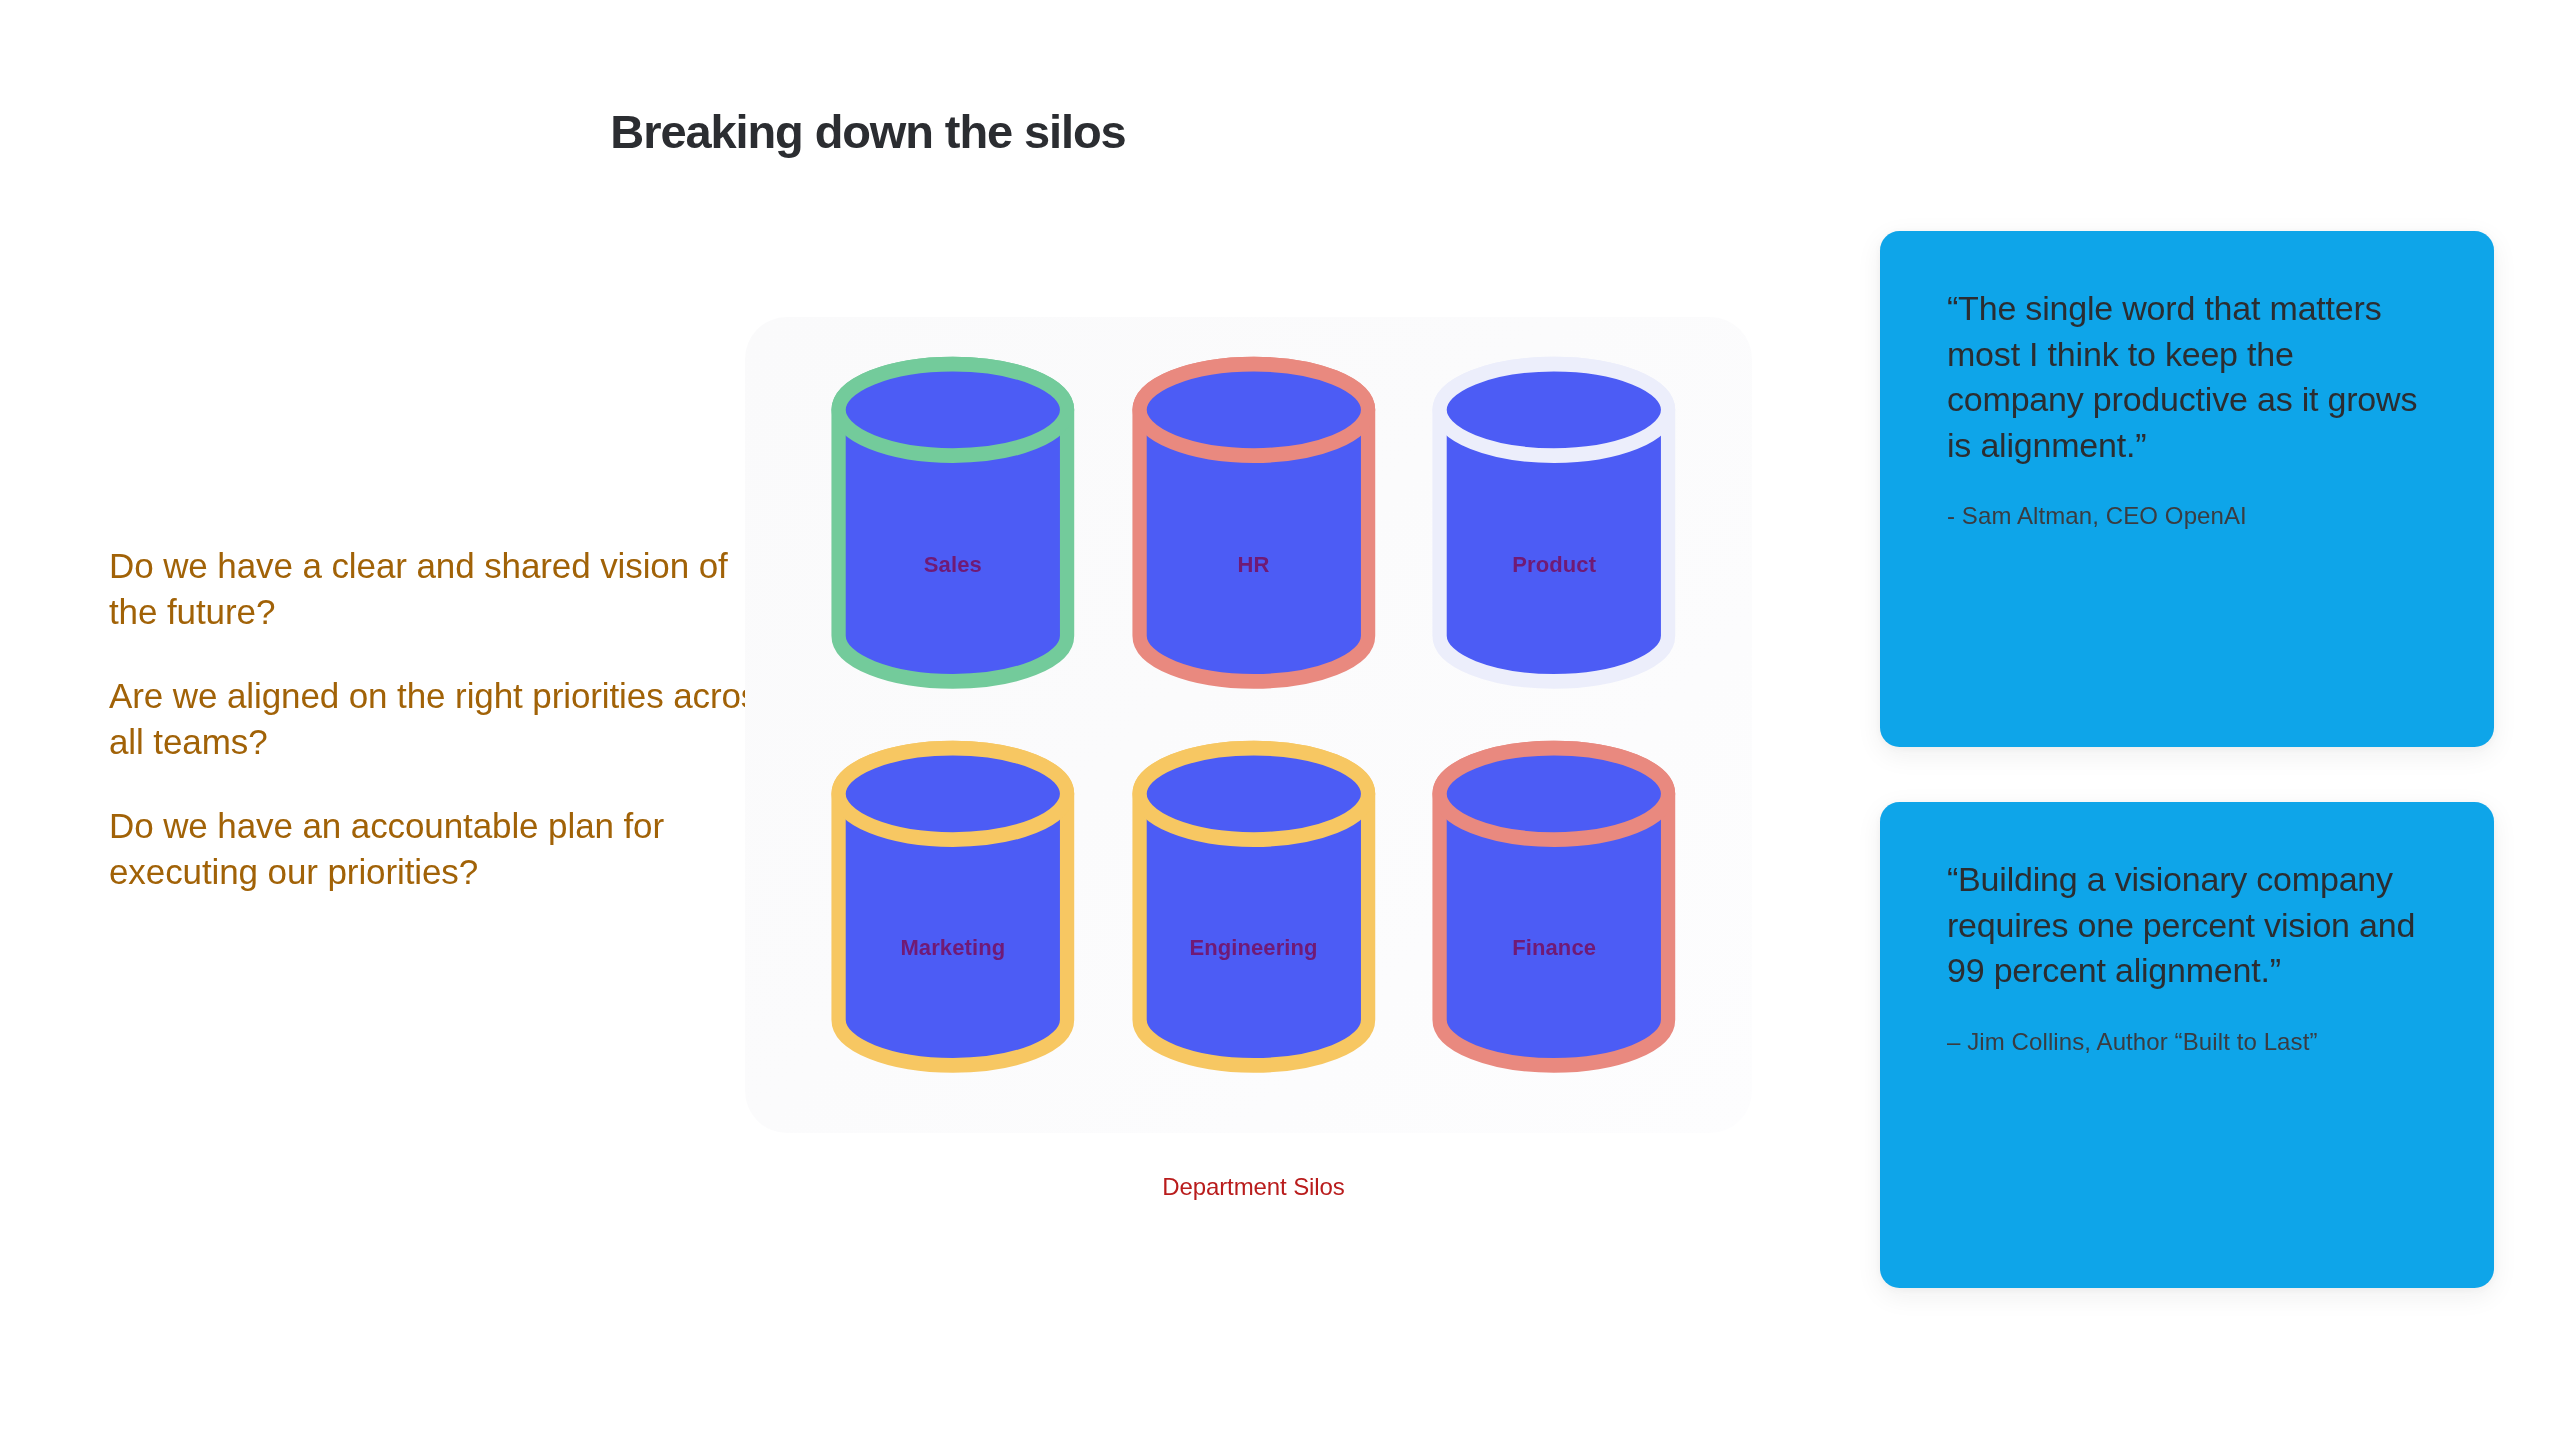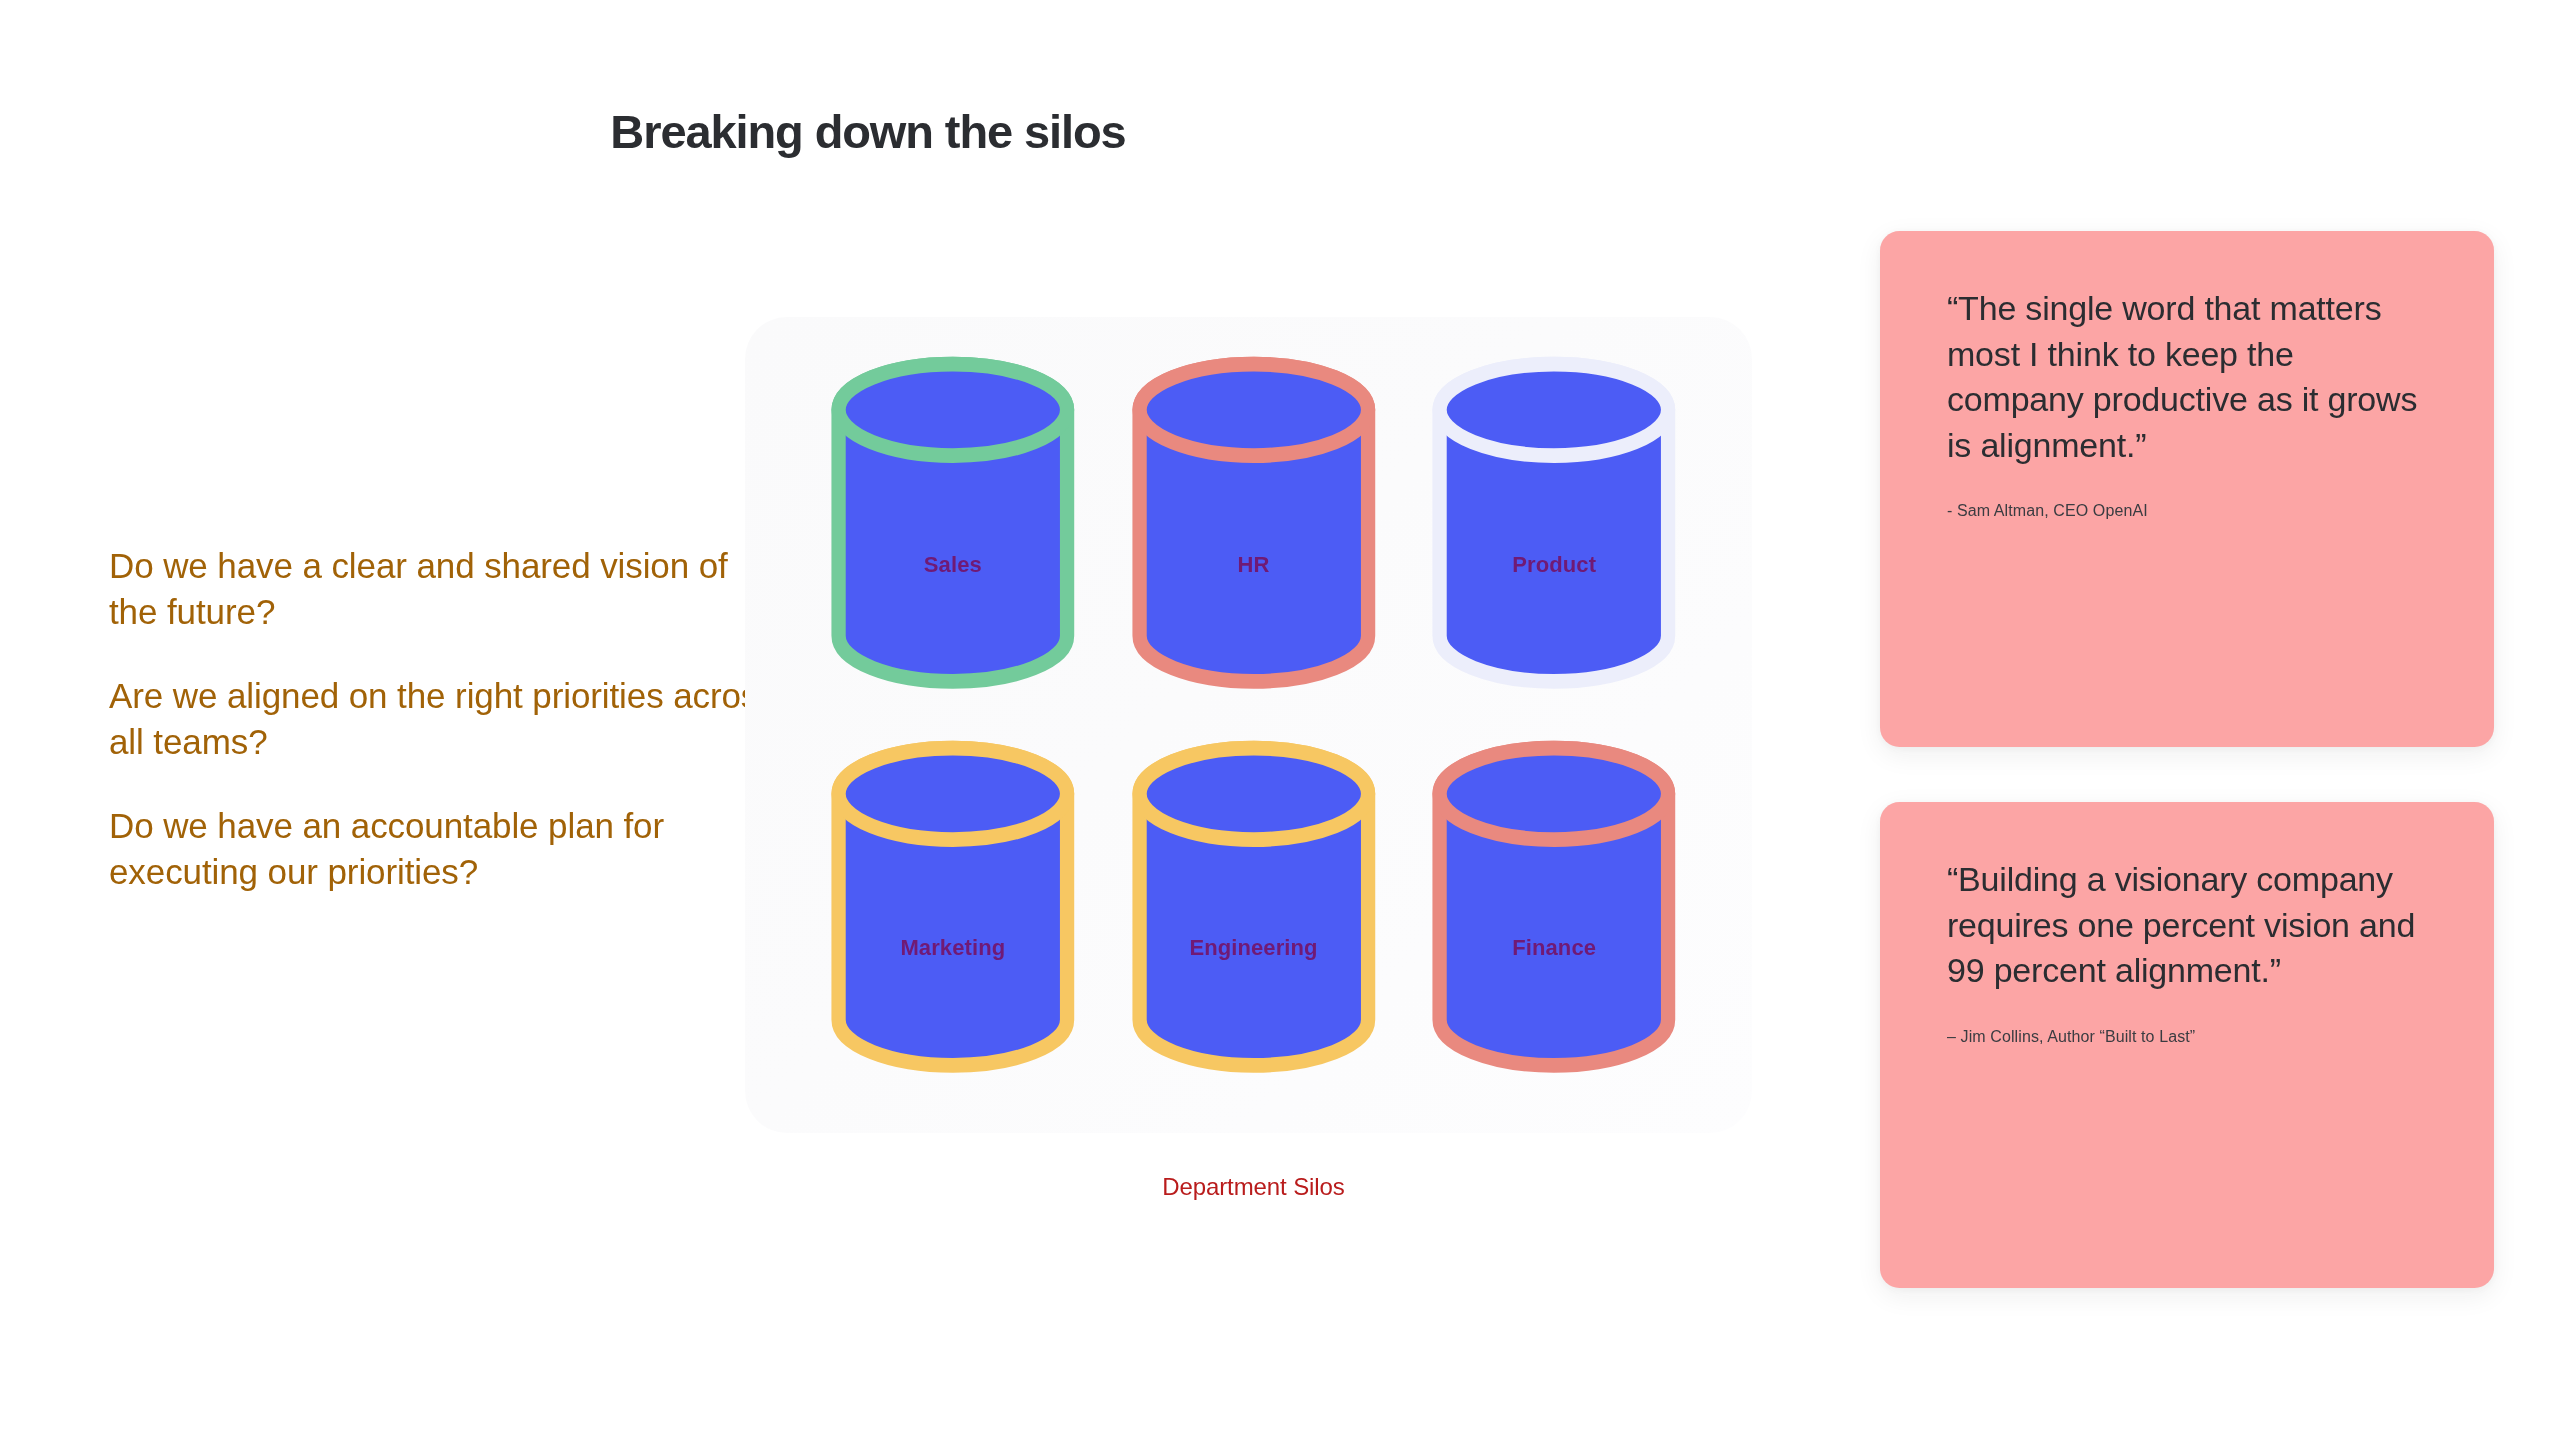--- a/index.html
+++ b/index.html
@@ -104,39 +104,39 @@
     font-weight: 400;
     color: #b91c1c;
     letter-spacing: -0.1px;
   }
 
   
   .quote-card {
     position: absolute;
     left: 1880px;
     width: 614px;
-    background: #fca5a5;
+    background: #0ea5e9;
     border-radius: 19.5px;
     box-shadow: 0 7.5px 27px rgba(28, 30, 36, 0.065), 0 1.5px 7.5px rgba(28,30,36,0.035);
     box-sizing: border-box;
     padding: 55px 67px 0 67px;
   }
   #quote-card-1 { top: 231px; height: 516px; }
   #quote-card-2 { top: 802px; height: 486px; }
 
   .quote-text {
     font-size: 34px;
     line-height: 1.34;
     color: #2b2d31;
     font-weight: 400;
     letter-spacing: -0.2px;
   }
   .quote-attr {
     margin-top: 34px;
-    font-size: 16px;
+    font-size: 24px;
     color: #3a3c41;
     font-weight: 400;
     letter-spacing: 0.1px;
   }
 </style>
 </head>
 <body>
 
 <div id="slide-title">Breaking down the silos</div>
 

